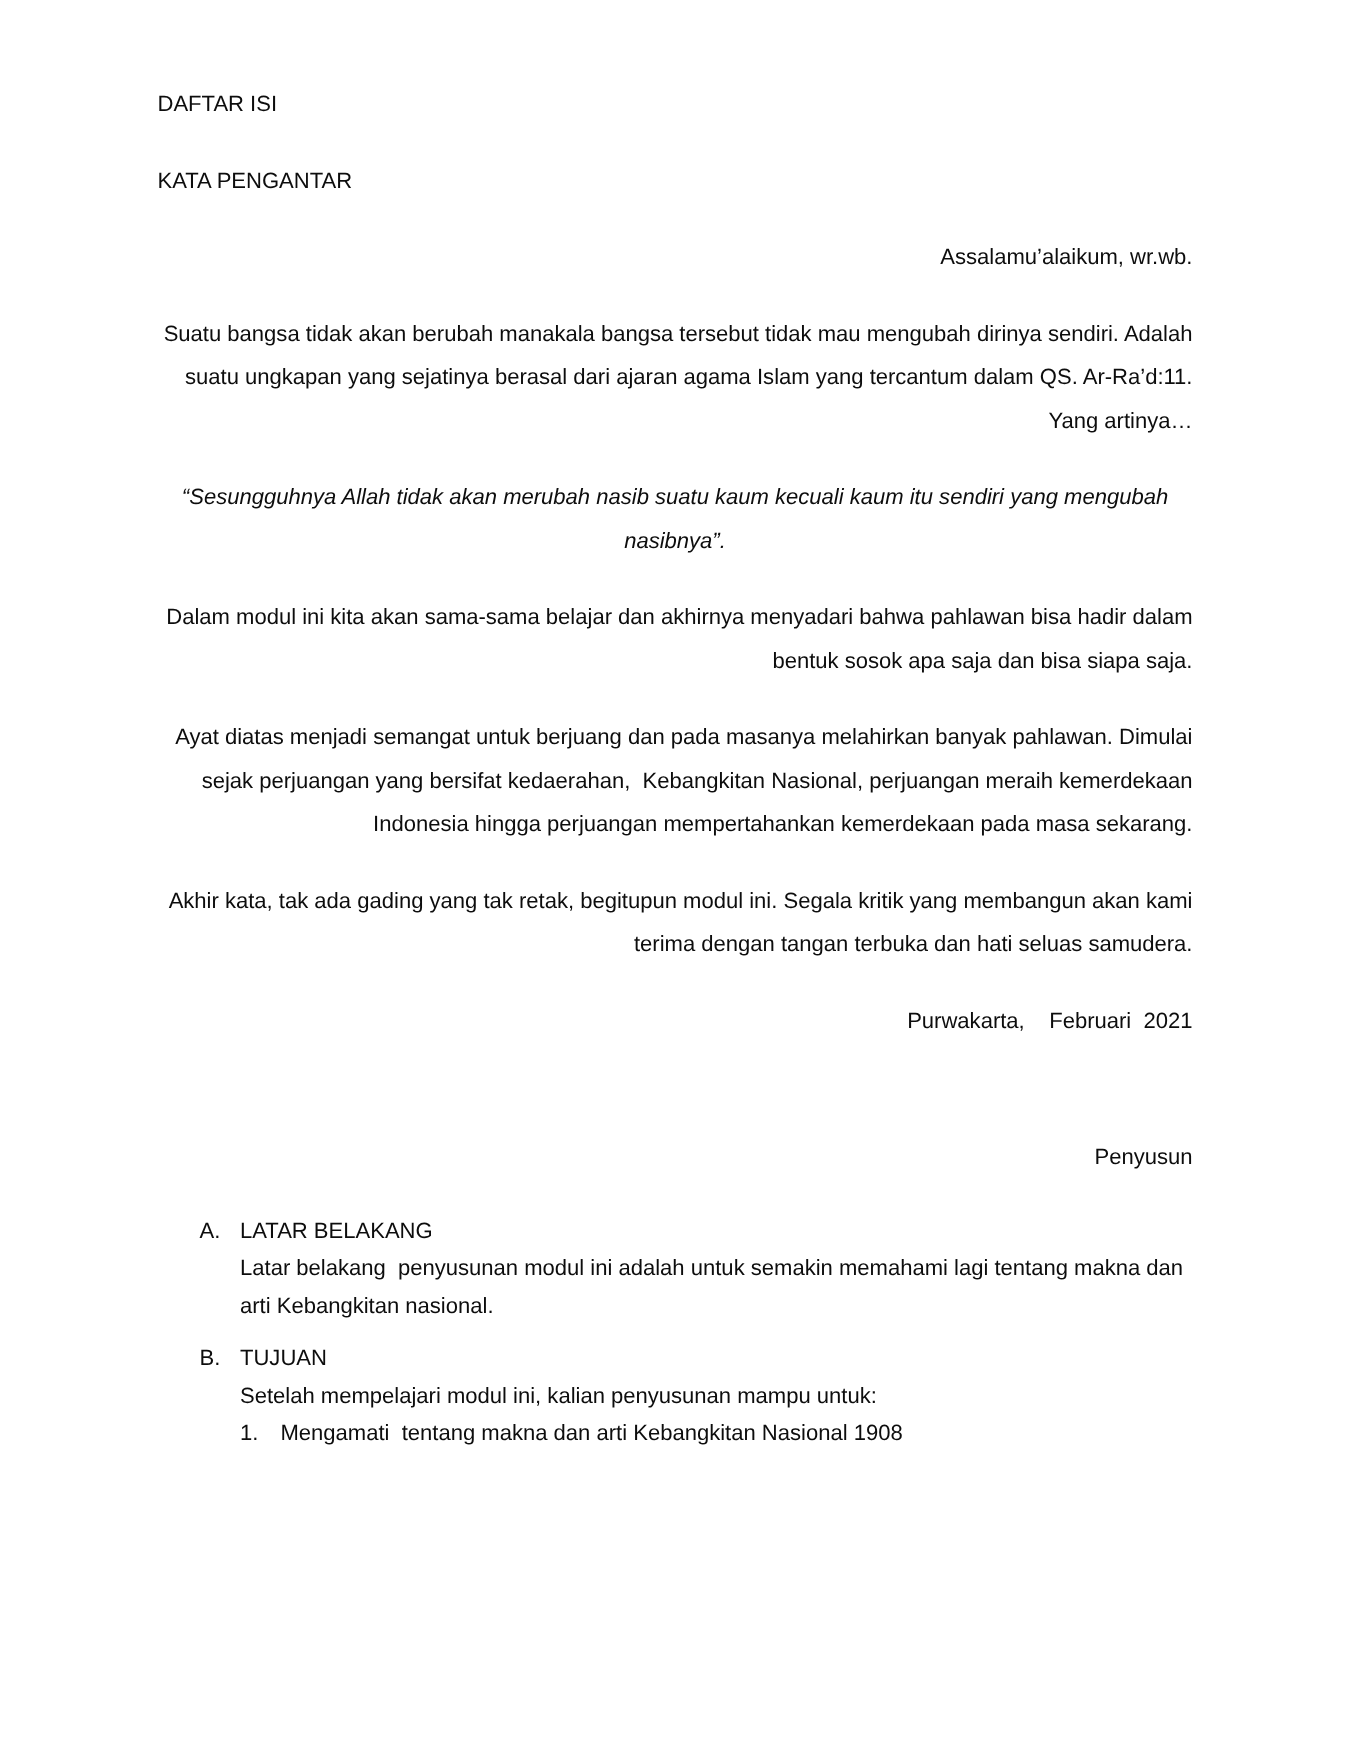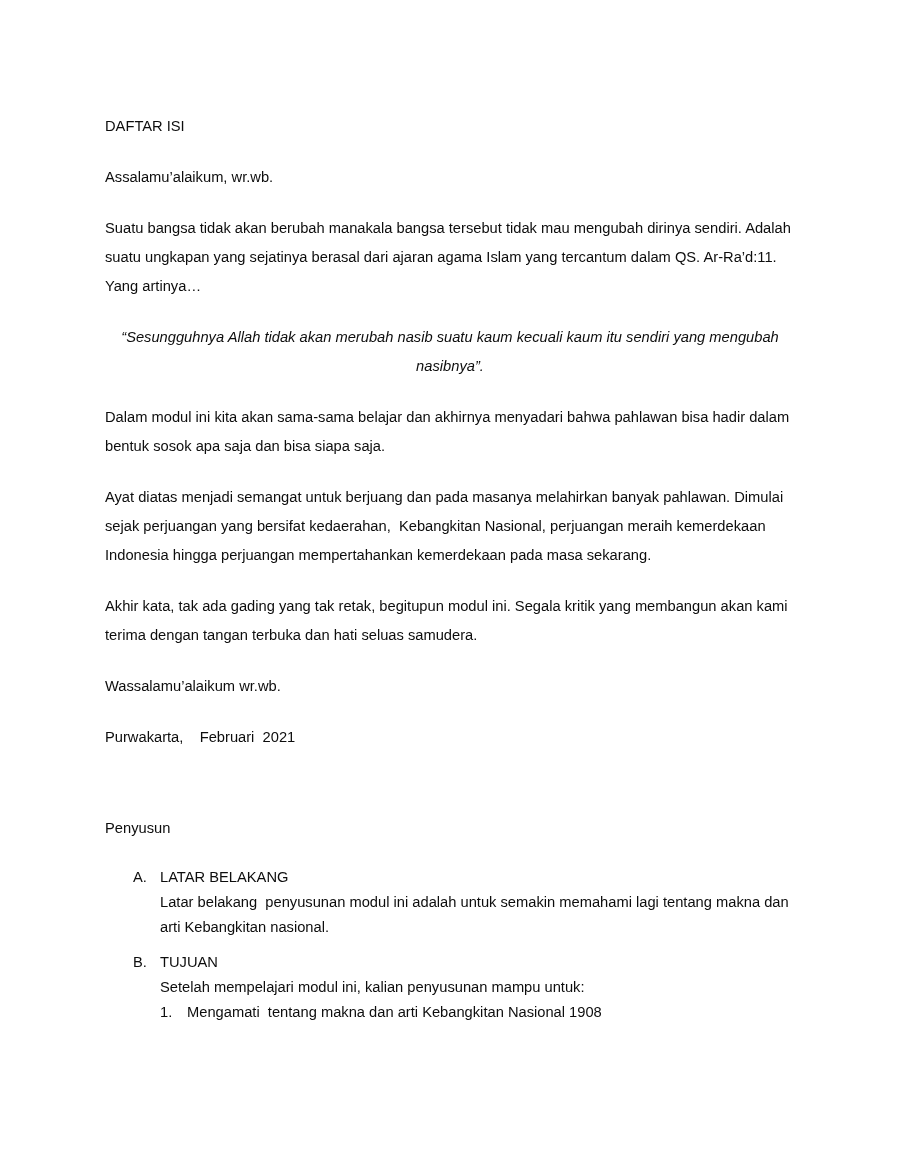--- a/index.html
+++ b/index.html
@@ -13,31 +13,31 @@
     font-family: "Liberation Sans", sans-serif;
     color: #0d0d0d;
     overflow: hidden;
   }
   .page {
     position: relative;
     width: 900px;
     height: 1165px;
     background: #ffffff;
     box-sizing: border-box;
-    padding: 112px 107px 0 105px;
+    padding: 56px 107px 0 105px;
   }
   .doc-body {
     width: 690px;
   }
   
   .para {
     font-size: 14.7px;
     line-height: 29px;
     margin: 0 0 22px 0;
-    text-align: left;
+    text-align: right;
     white-space: pre-wrap;
   }
   .quote {
     font-style: italic;
     font-size: 14.7px;
     line-height: 29px;
     margin: 0 0 22px 0;
     white-space: pre-wrap;
     text-align: center;
   }
@@ -103,34 +103,34 @@
   }
 </style>
 </head>
 <body>
 
 <div class="page">
   <div class="doc-body">
 
     <p class="heading">DAFTAR ISI</p>
 
+    <p class="heading">KATA PENGANTAR</p>
 
     <p class="para">Assalamu’alaikum, wr.wb.</p>
 
     <p class="para">Suatu bangsa tidak akan berubah manakala bangsa tersebut tidak mau mengubah dirinya sendiri. Adalah suatu ungkapan yang sejatinya berasal dari ajaran agama Islam yang tercantum dalam QS. Ar-Ra’d:11. Yang artinya…</p>
 
     <p class="quote">“Sesungguhnya Allah tidak akan merubah nasib suatu kaum kecuali kaum itu sendiri yang mengubah nasibnya”.</p>
 
     <p class="para">Dalam modul ini kita akan sama-sama belajar dan akhirnya menyadari bahwa pahlawan bisa hadir dalam bentuk sosok apa saja dan bisa siapa saja.</p>
 
     <p class="para">Ayat diatas menjadi semangat untuk berjuang dan pada masanya melahirkan banyak pahlawan. Dimulai sejak perjuangan yang bersifat kedaerahan,  Kebangkitan Nasional, perjuangan meraih kemerdekaan Indonesia hingga perjuangan mempertahankan kemerdekaan pada masa sekarang.</p>
 
     <p class="para">Akhir kata, tak ada gading yang tak retak, begitupun modul ini. Segala kritik yang membangun akan kami terima dengan tangan terbuka dan hati seluas samudera.</p>
 
-    <p class="para">Wassalamu’alaikum wr.wb.</p>
 
     <p class="para">Purwakarta,    Februari  2021</p>
 
     <div class="spacer-block"></div>
 
     <p class="para">Penyusun</p>
 
 
     <ul class="outline">
 

